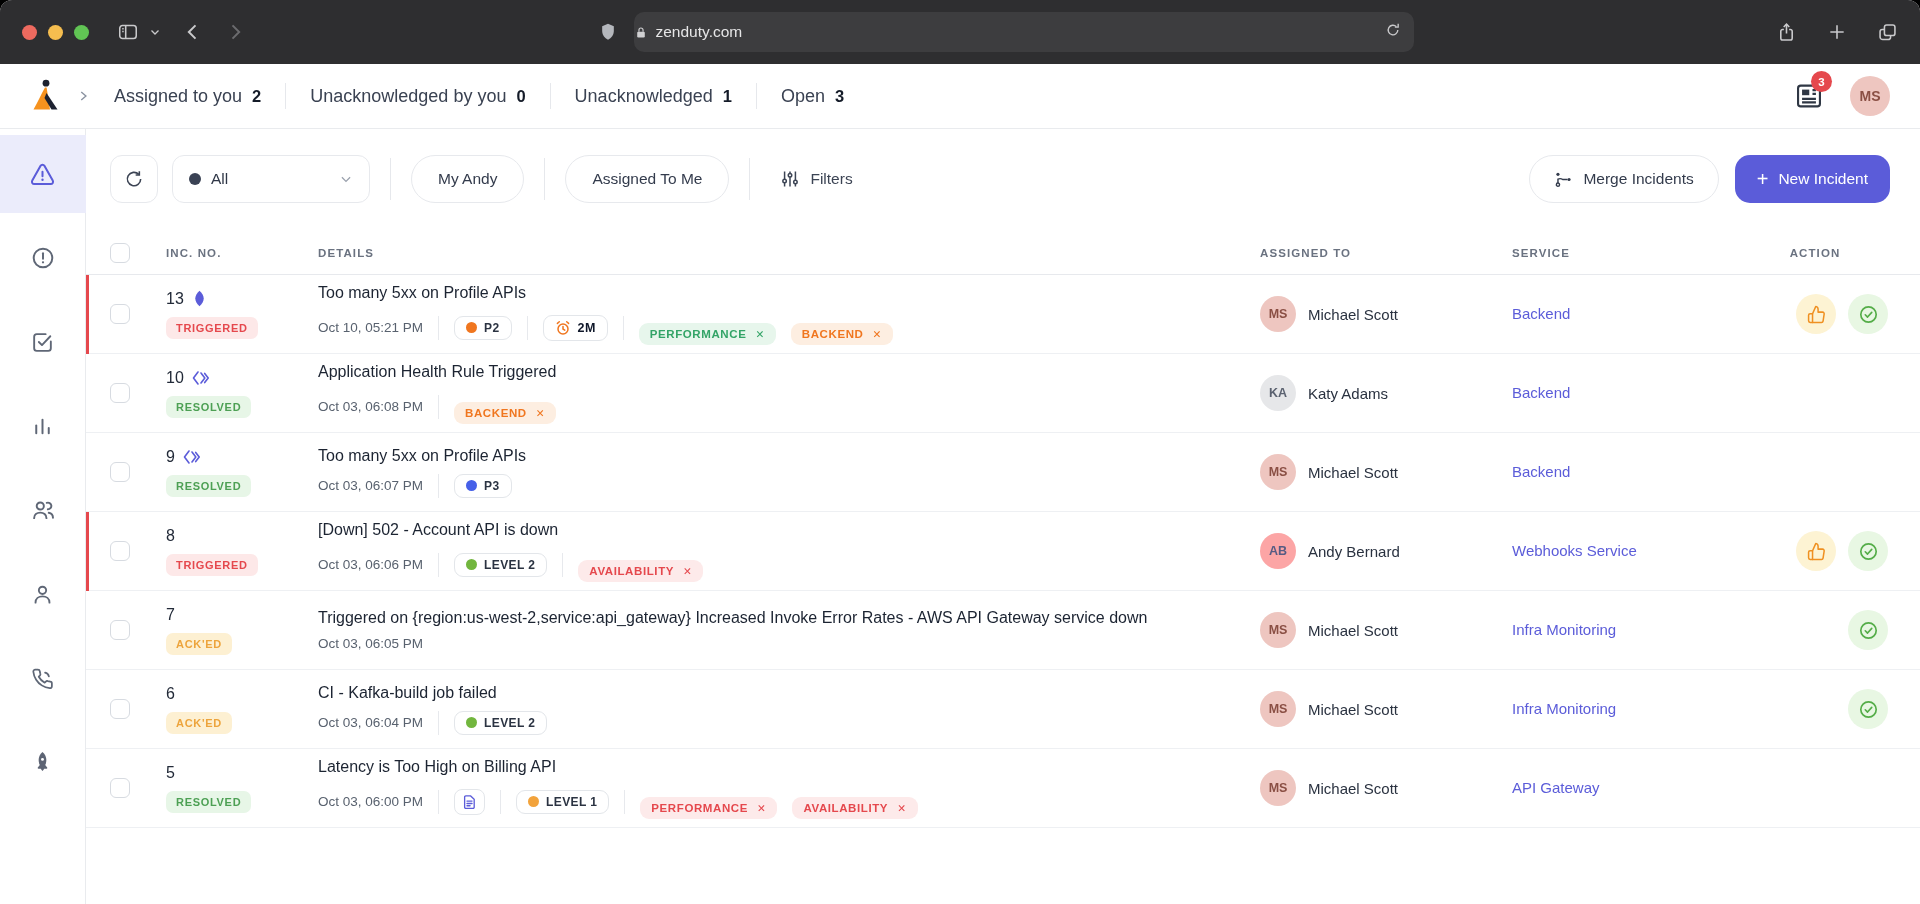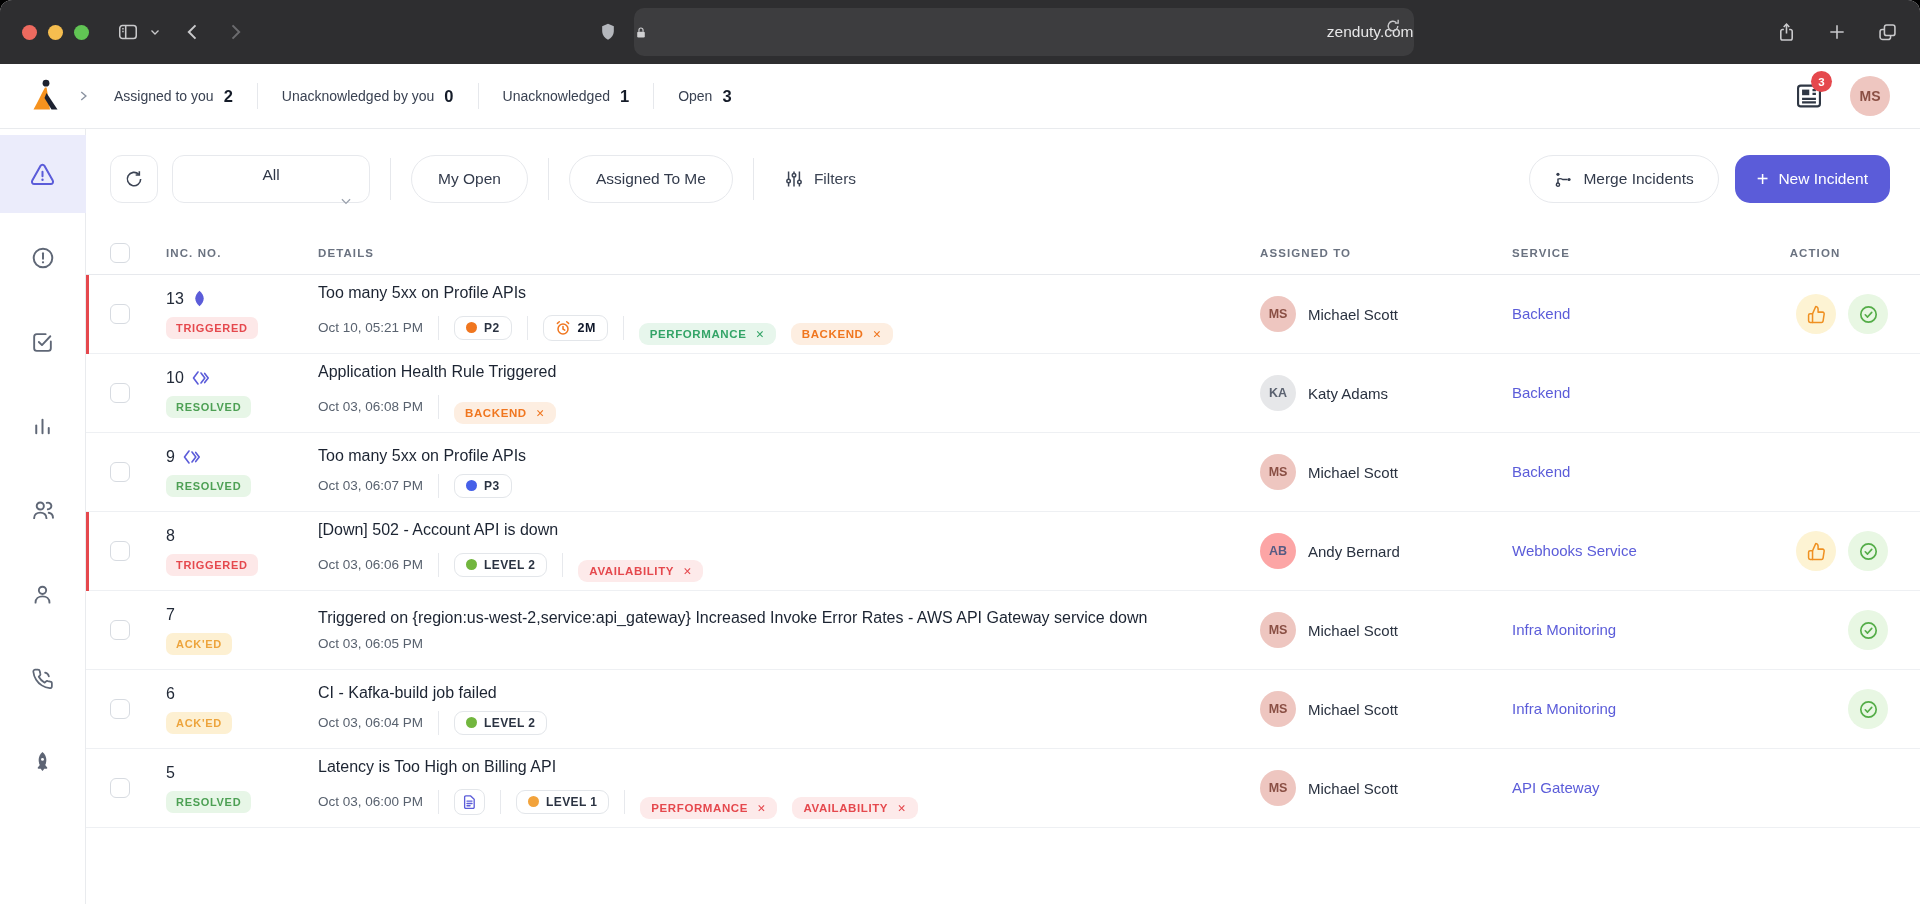--- a/index.html
+++ b/index.html
@@ -12,33 +12,33 @@
   .chrome { height:64px; background:#2e2e30; display:flex; align-items:center;
             padding:0 22px; flex:0 0 auto; }
   .lights { display:flex; gap:11px; margin-right:28px; }
   .light { width:15px; height:15px; border-radius:50%; }
   .l-red{background:#ee6a5f;} .l-yellow{background:#f5bd4f;} .l-green{background:#61c454;}
   .chrome-ic { color:#c9c9cb; display:flex; align-items:center; justify-content:center; }
   .chrome-ic svg { display:block; }
   .dim { color:#6b6b6e; }
   .chrome-left { display:flex; align-items:center; gap:22px; }
   .chrome-mid { flex:1; display:flex; align-items:center; justify-content:center; gap:16px; }
-  .urlbar { width:780px; height:48px; background:#3d3d3f; border-radius:10px; position:relative;
-            display:flex; align-items:center; justify-content:space-between; gap:8px;
+  .urlbar { width:780px; height:40px; background:#3d3d3f; border-radius:10px; position:relative;
+            display:flex; align-items:center; justify-content:flex-start; gap:8px;
             color:#e6e6e7; font-size:15.5px; }
   .reload { position:absolute; right:12px; top:9px; color:#c9c9cb; }
   .chrome-right { display:flex; align-items:center; gap:30px; margin-left:10px; }
 
   
   .app-header { height:65px; border-bottom:1px solid #e9ebee; display:flex; align-items:center;
                 padding:0 30px; flex:0 0 auto; background:#fff; }
   .logo { width:36px; height:36px; margin-right:10px; }
   .ws-chevron { color:#8b93a1; margin-right:24px; display:flex; }
   .nav-item { display:flex; align-items:center; gap:10px; cursor:pointer; }
-  .nav-label { font-size:14px; color:#3a4252; }
+  .nav-label { font-size:18px; color:#3a4252; }
   .nav-count { font-size:16.5px; font-weight:700; color:#141b28; }
   .vdiv { width:1px; height:26px; background:#e6e8ec; margin:0 24px; }
   .hdr-right { margin-left:auto; display:flex; align-items:center; gap:22px; }
   .search-pill { width:324px; height:42px; background:#f2f3f5; border-radius:21px;
                  display:flex; align-items:center; padding:0 18px; gap:10px; cursor:pointer; }
   .search-ph { font-size:15px; color:#55606f; }
   .search-kbd { margin-left:auto; font-size:15px; color:#3e4756; }
   .notif { position:relative; width:38px; height:38px; display:flex; align-items:center;
            justify-content:center; color:#2f3744; cursor:pointer; }
   .notif-badge { position:absolute; top:-6px; right:-4px; min-width:21px; height:21px;
@@ -54,21 +54,21 @@
   .side-item { width:86px; height:78px; display:flex; align-items:center; justify-content:center;
                color:#5f6776; cursor:pointer; }
   .side-item.active { background:#ebecfb; color:#5b5cd9; }
   .main { flex:1; min-width:0; display:flex; flex-direction:column; }
 
   
   .toolbar { display:flex; align-items:center; padding:26px 30px 0 24px; gap:14px; }
   .tb-btn { height:48px; background:#fff; border:1px solid #e7e9ed; border-radius:12px;
             display:flex; align-items:center; justify-content:center; color:#3c4454; cursor:pointer; }
   .tb-sq { width:48px; }
-  .dropdown { width:198px; border-radius:12px; justify-content:flex-start; padding:0 16px; gap:10px;flex-direction:column; }
+  .dropdown { width:198px; border-radius:12px; justify-content:flex-start; padding:0 16px; gap:10px; }
   .dd-dot { width:12px; height:12px; border-radius:50%; background:#3a4254; }
   .dd-label { font-size:15.5px; color:#2f3747; }
   .dd-chev { margin-left:auto; color:#9aa1ad; display:flex; }
   .tb-div { width:1px; height:42px; background:#e6e8ec; margin:0 6px; }
   .pill-btn { border-radius:24px; padding:0 26px; font-size:15.5px; color:#333b4c; }
   .ghost-btn { height:48px; display:flex; align-items:center; gap:10px; padding:0 10px;
                color:#3c4454; font-size:15.5px; cursor:pointer; background:transparent; border:none; }
   .tb-right { margin-left:auto; display:flex; align-items:center; gap:16px; }
   .merge-btn { gap:10px; padding:0 24px; }
   .primary-btn { height:48px; border-radius:15px; padding:0 22px; display:flex; align-items:center;
@@ -326,21 +326,21 @@
           <div class="tb-btn dropdown">
             <span class="dd-dot"></span>
             <span class="dd-label">All</span>
             <span class="dd-chev">
               <svg width="14" height="14" viewBox="0 0 24 24" fill="none" stroke="currentColor" stroke-width="2.2">
                   <polyline points="5,9 12,16 19,9"></polyline>
                 </svg>
             </span>
           </div>
           <span class="tb-div"></span>
-          <button class="tb-btn pill-btn">My Open</button>
+          <button class="tb-btn pill-btn">My Andy</button>
           <span class="tb-div"></span>
           <button class="tb-btn pill-btn">Assigned To Me</button>
           <span class="tb-div"></span>
           <button class="ghost-btn">
             <svg width="20" height="20" viewBox="0 0 24 24" fill="none" stroke="currentColor" stroke-width="1.8">
                 <line x1="5.5" y1="3" x2="5.5" y2="21"></line>
                 <line x1="12" y1="3" x2="12" y2="21"></line>
                 <line x1="18.5" y1="3" x2="18.5" y2="21"></line>
                 <circle cx="5.5" cy="14.5" r="2.1" fill="#fff"></circle>
                 <circle cx="12" cy="7.5" r="2.1" fill="#fff"></circle>

